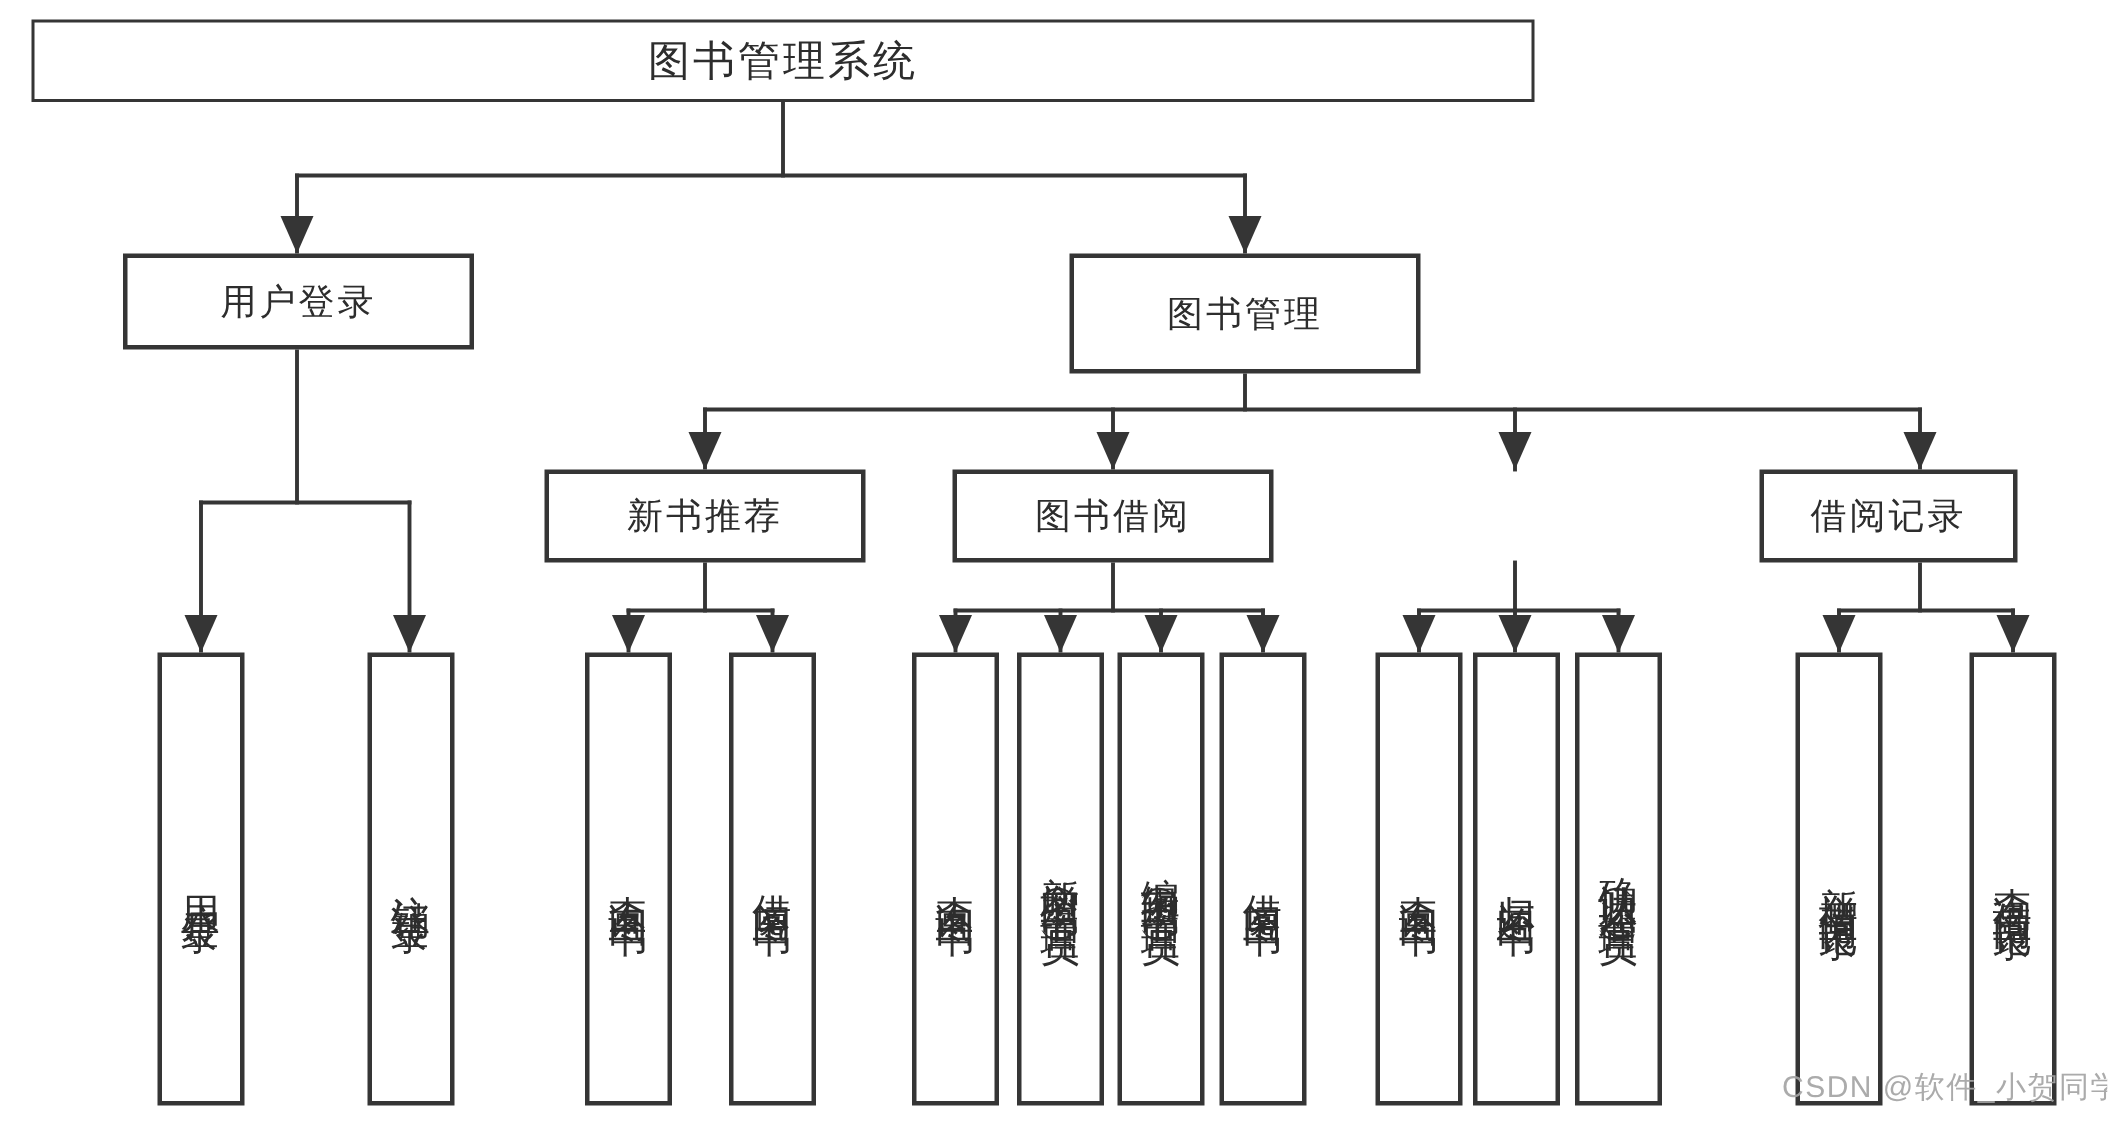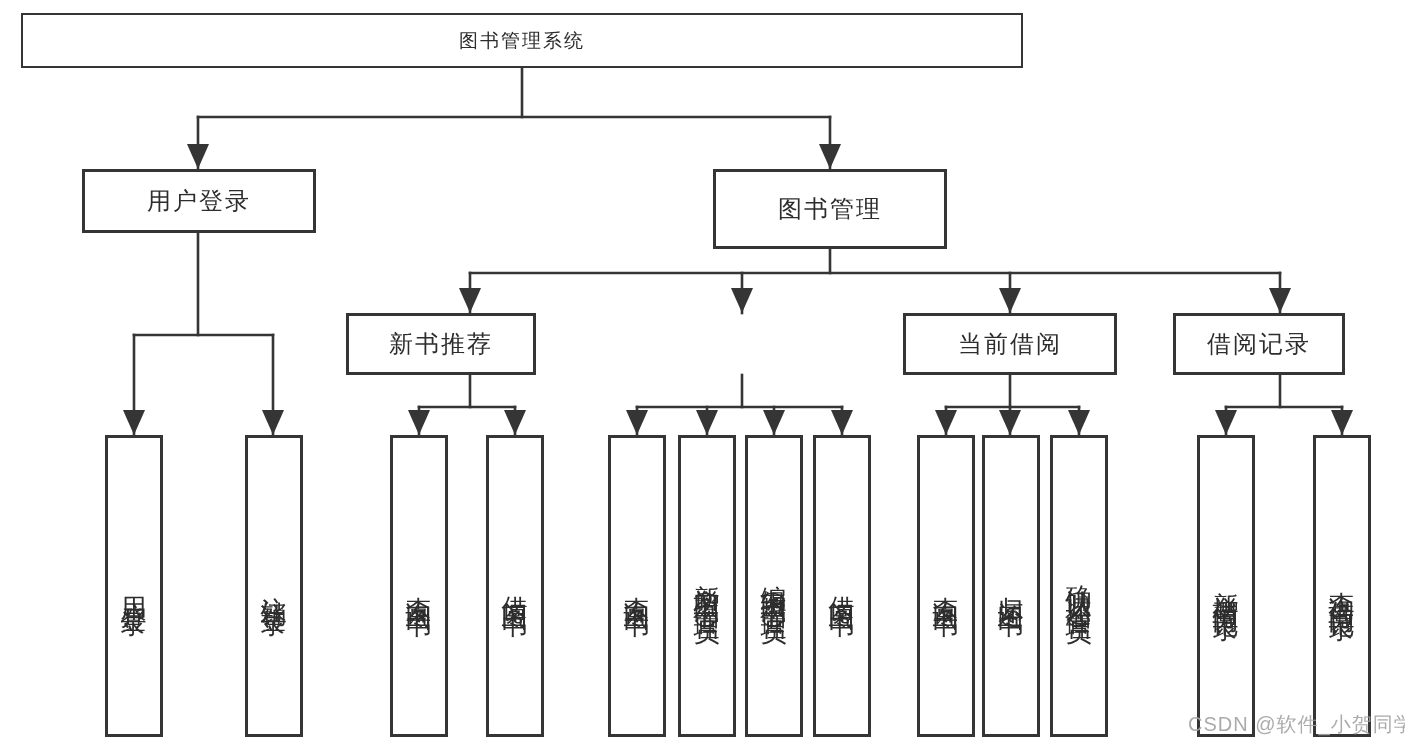--- a/index.html
+++ b/index.html
@@ -7,21 +7,21 @@
     position:relative;width:1405px;height:747px;background:#ffffff;
     font-family:"Liberation Sans","DejaVu Sans",sans-serif;overflow:hidden;
   }
   #connectors{position:absolute;left:0;top:0;pointer-events:none;}
   .node{
     position:absolute;box-sizing:border-box;background:#ffffff;
     border:3px solid #353535;color:#2d2d2d;
     display:flex;align-items:center;justify-content:center;
     text-align:center;
   }
-  .root-node{border-width:2px;font-size:19px;letter-spacing:2px;}
+  .root-node{border-width:2px;font-size:28px;letter-spacing:2px;}
   .h-node{font-size:24px;letter-spacing:2px;}
   .v-node{
     writing-mode:vertical-rl;text-orientation:mixed;
     font-size:26px;letter-spacing:5px;line-height:1;
   }
   .watermark{
     position:absolute;left:1188px;top:711px;
     font-size:20px;color:rgba(164,164,164,0.92);
     letter-spacing:1px;white-space:nowrap;z-index:5;
   }
@@ -79,22 +79,22 @@
       <path d="M1226,407 V435" marker-end="url(#arrow)"></path>
       <path d="M1342,407 V435" marker-end="url(#arrow)"></path>
     </g>
   </svg>
 
   <div class="node root-node" style="left:21px;top:13px;width:1002px;height:55px;">图书管理系统</div>
 
   <div class="node h-node" style="left:82px;top:169px;width:234px;height:64px;">用户登录</div>
   <div class="node h-node" style="left:713px;top:169px;width:234px;height:80px;">图书管理</div>
 
-  <div class="node h-node" style="left:346px;top:313px;width:190px;height:62px;">新书推荐</div>
-  <div class="node h-node" style="left:903px;top:313px;width:214px;height:62px;">当前借阅</div>
+  <div class="node h-node" style="left:363px;top:313px;width:214px;height:62px;">新书推荐</div>
+  <div class="node h-node" style="left:635px;top:313px;width:214px;height:62px;">图书借阅</div>
   <div class="node h-node" style="left:1173px;top:313px;width:172px;height:62px;">借阅记录</div>
 
   <div class="node v-node" style="left:105px;top:435px;width:58px;height:302px;">用户登录</div>
   <div class="node v-node" style="left:245px;top:435px;width:58px;height:302px;">注销登录</div>
 
   <div class="node v-node" style="left:390px;top:435px;width:58px;height:302px;">查询图书</div>
   <div class="node v-node" style="left:486px;top:435px;width:58px;height:302px;">借阅图书</div>
 
   <div class="node v-node" style="left:608px;top:435px;width:58px;height:302px;">查询图书</div>
   <div class="node v-node" style="left:678px;top:435px;width:58px;height:302px;">新增图书（管理员）</div>

